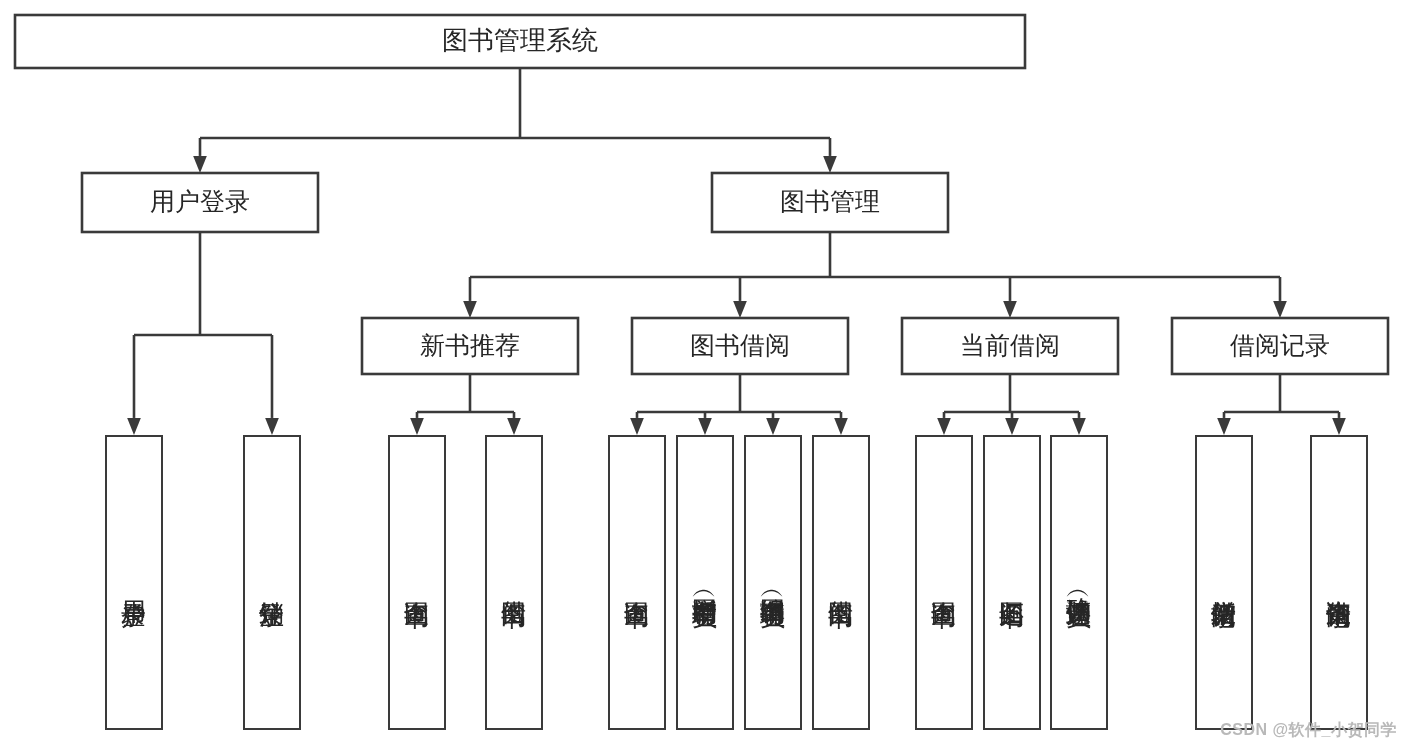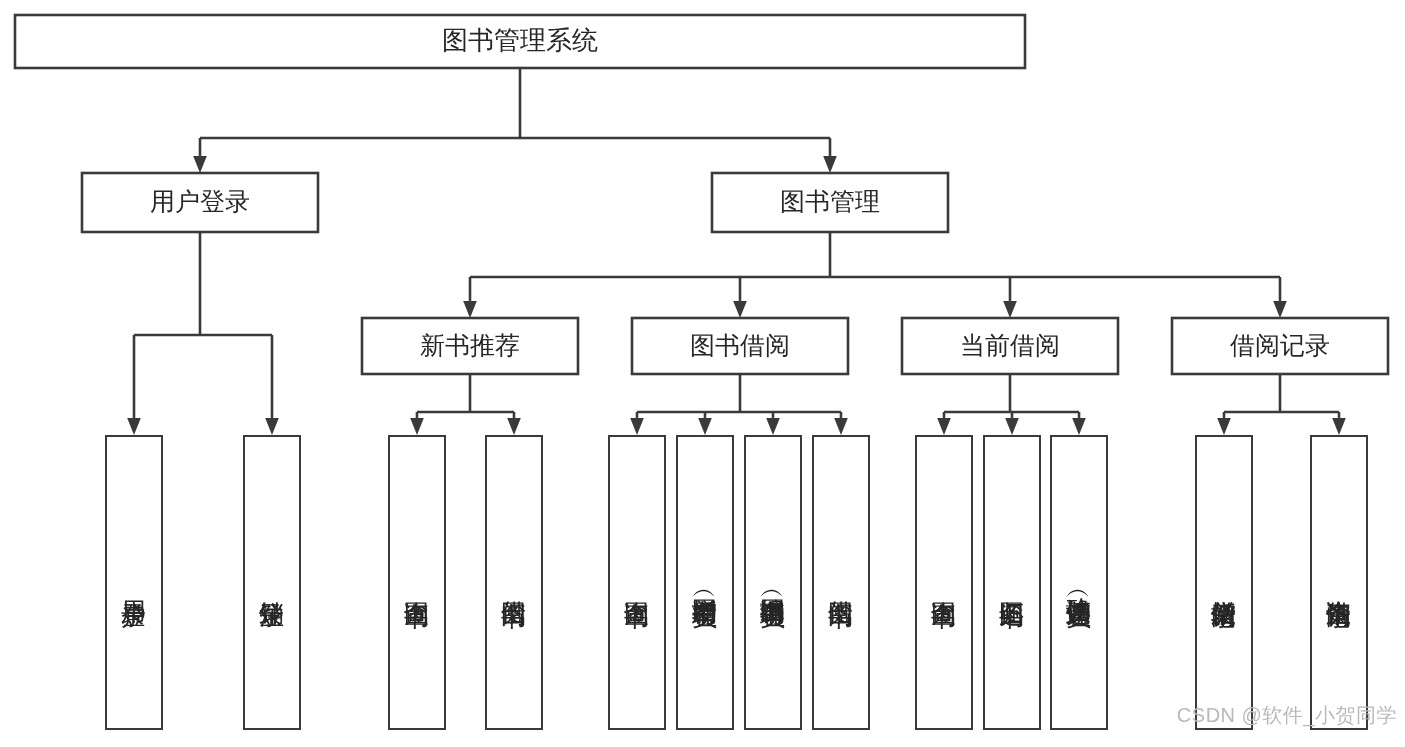--- a/index.html
+++ b/index.html
@@ -13,24 +13,24 @@
   }
   .node-label{
     fill:#262626;font-family:"Liberation Sans","DejaVu Sans",sans-serif;
     text-anchor:middle;dominant-baseline:middle;
   }
   .connector{
     stroke:#3a3a3a;stroke-width:2.6;fill:none;stroke-linecap:butt;
   }
   .arrow-head{fill:#3a3a3a;stroke:none;}
   .watermark{
-    position:absolute;right:8px;bottom:18px;
-    color:#b9b9b9;font-size:20px;letter-spacing:.5px;
+    position:absolute;right:8px;bottom:6px;
+    color:#b9b9b9;font-size:16px;letter-spacing:.5px;
     font-family:"Liberation Sans","DejaVu Sans",sans-serif;
-    white-space:nowrap;pointer-events:none;
+    white-space:nowrap;pointer-events:none;font-weight:bold;
   }
   .vnode{
     position:absolute;box-sizing:border-box;
     background:#ffffff;border:2.6px solid #3a3a3a;
     display:flex;align-items:center;justify-content:center;
     overflow:hidden;
   }
   .vnode .vtext{
     writing-mode:vertical-rl;text-orientation:upright;
     font-size:25px;line-height:1.04;letter-spacing:1px;

